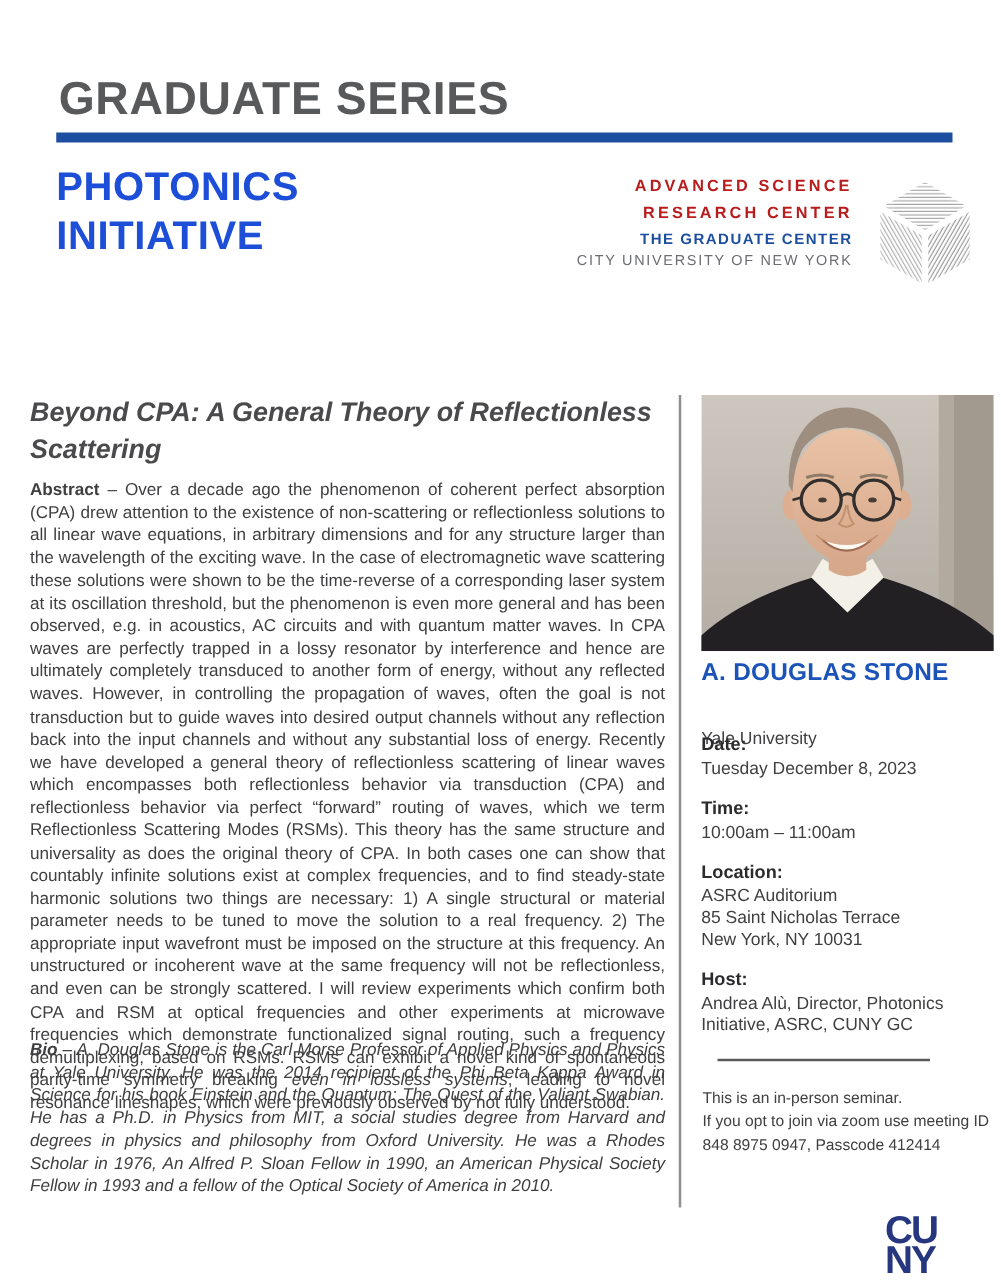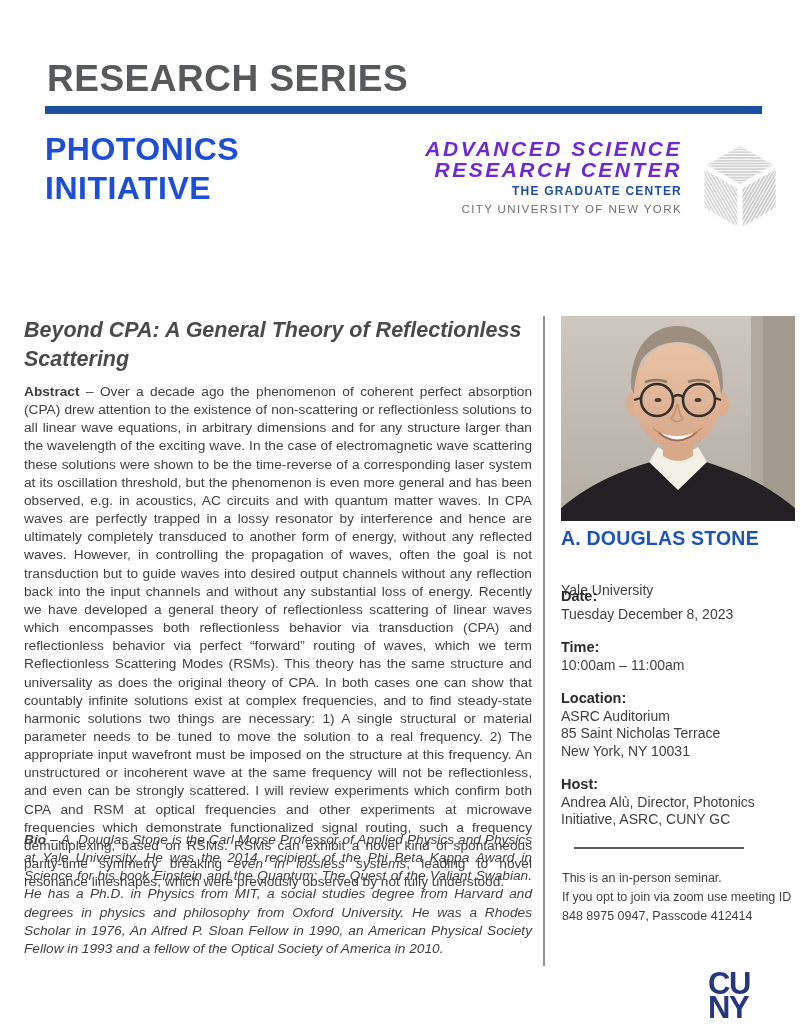--- a/index.html
+++ b/index.html
@@ -24,21 +24,21 @@
   }
   .program-title {
     position: absolute; left: 45px; top: 130px;
     font-size: 32px; font-weight: bold; color: #1d4ed8;
     line-height: 39px; letter-spacing: 0.5px;
   }
   .asrc-block {
     position: absolute; right: 119px; top: 138px;
     text-align: right;
   }
-  .asrc-line1 { font-size: 21px; font-weight: bold; color: #6d28d9; letter-spacing: 2.5px; line-height: 21px; font-style: italic; }
+  .asrc-line1 { font-size: 13px; font-weight: bold; color: #b91c1c; letter-spacing: 2.5px; line-height: 21px; }
   .asrc-line3 { font-size: 12px; font-weight: bold; color: #1d4fa1; letter-spacing: 1.2px; line-height: 19px; margin-top: 2px; }
   .asrc-line4 { font-size: 11.5px; color: #6d6e71; letter-spacing: 1.4px; line-height: 14px; margin-top: 1px; }
   .asrc-cube { position: absolute; left: 693px; top: 140px; width: 94px; height: 94px; }
   
   .talk-title {
     position: absolute; left: 24px; top: 316px; width: 508px;
     font-size: 21.5px; font-weight: bold; font-style: italic;
     color: #4a4a4c; line-height: 29px;
   }
   .abstract, .bio {
@@ -85,21 +85,21 @@
     position: absolute; left: 708px; top: 932px;
     font-size: 31px; font-weight: 800; color: #26377f;
     line-height: 24px; letter-spacing: -1.5px; margin-top: 40px;
   }
 </style>
 </head>
 <body>
 
 <div id="flyer">
 
-  <div class="seminar-series">RESEARCH SERIES</div>
+  <div class="seminar-series">GRADUATE SERIES</div>
   <div class="blue-rule"></div>
 
   <div class="program-title">
     <div>PHOTONICS</div>
     <div>INITIATIVE</div>
   </div>
 
   <div class="asrc-block">
     <div class="asrc-line1">ADVANCED SCIENCE</div>
     <div class="asrc-line1">RESEARCH CENTER</div>

